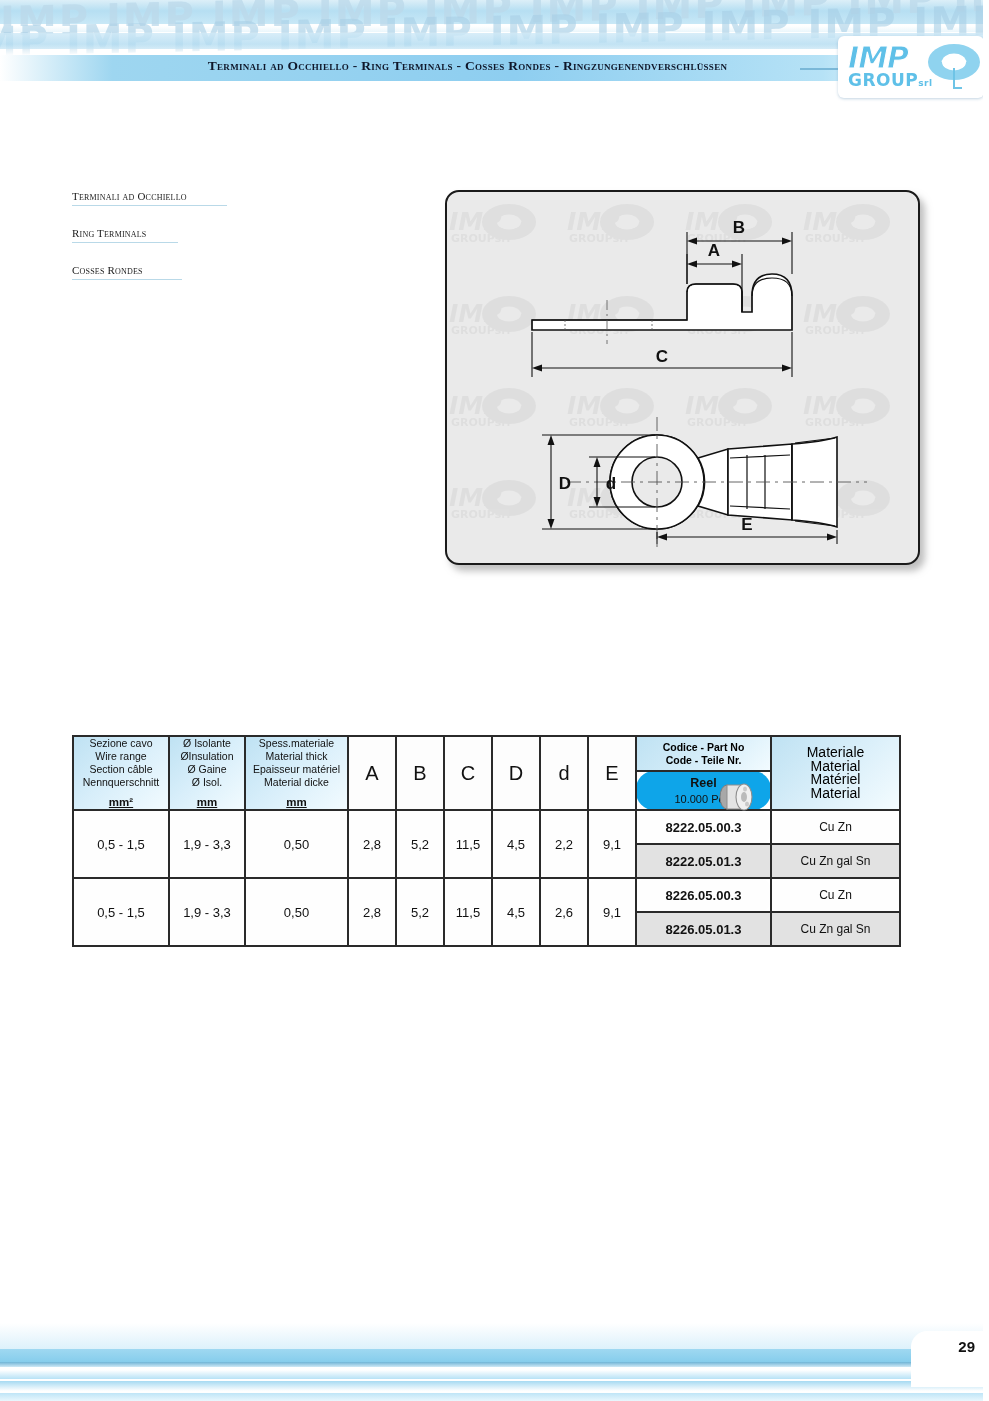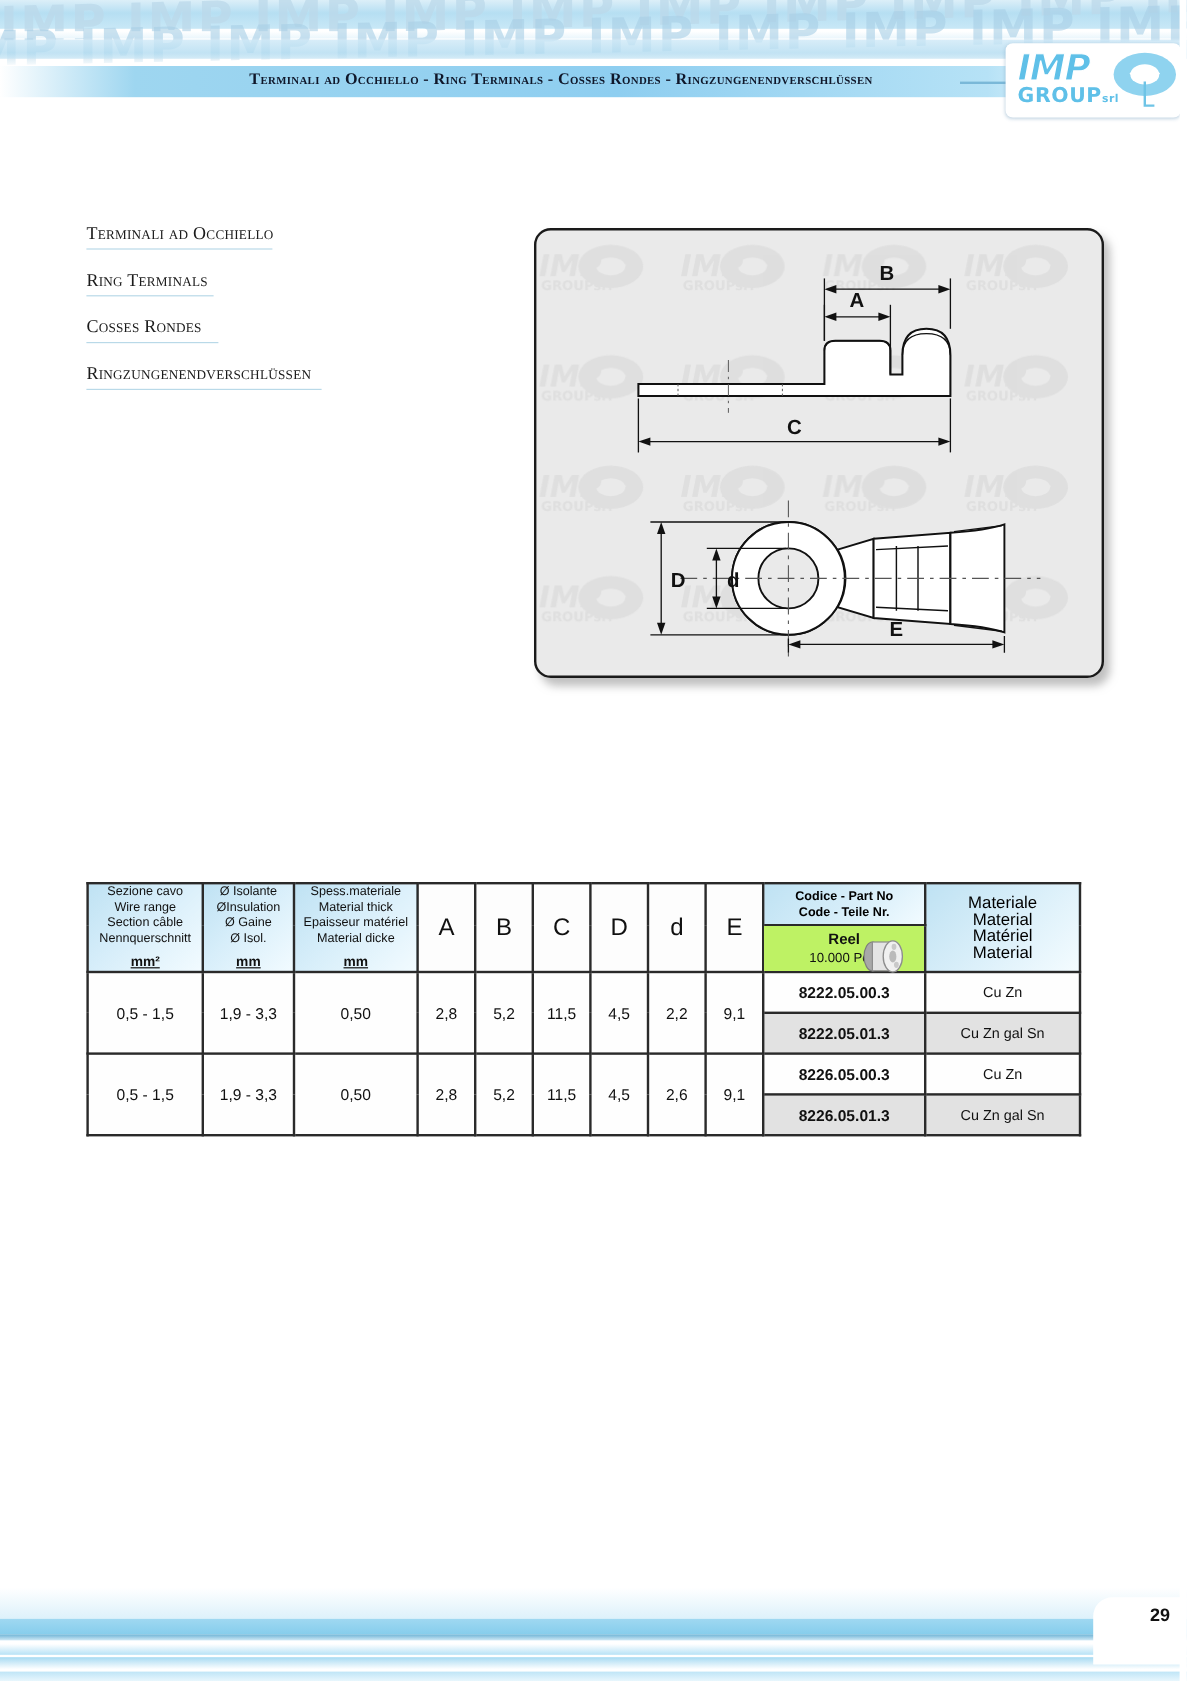--- a/index.html
+++ b/index.html
@@ -126,21 +126,21 @@
     vertical-align: baseline;
   }
   .logo-ring { position: absolute; left: 88px; top: 6px; }
 
   
   .titles { position: absolute; left: 72px; top: 186px; width: 320px; }
   .title-row { margin-bottom: 17px; }
   .title-txt {
     font-family: "Liberation Serif", serif;
     font-variant: small-caps;
-    font-size: 15px;
+    font-size: 11px;
     color: #1b1b1b;
     letter-spacing: .2px;
     display: inline-block;
     padding-bottom: 3px;
   }
   .title-rule { height: 1px; background: #b9d9e8; }
 
   
   .draw-panel {
     position: absolute;
@@ -186,24 +186,25 @@
     width: 48px;
   }
   .hdr-code {
     background: linear-gradient(135deg, #bfe2f3 0%, #d9effa 60%, #f2fbff 100%);
     font-size: 10.5px;
     font-weight: bold;
     line-height: 13px;
     padding: 5px 4px;
   }
   .hdr-reel {
-    background: #bef264;
+    background: #0ea5e9;
     padding: 5px 8px;
     text-align: left;
     position: relative;
+    border-radius: 18px;
   }
   .reel-label { font-size: 12.5px; font-weight: bold; color: #111; }
   .reel-sub { font-size: 11px; color: #111; margin-top: 3px; }
   .hdr-mat {
     background: linear-gradient(135deg, #bfe2f3 0%, #dcf0fa 55%, #f4fcff 100%);
     font-size: 14px;
     line-height: 13.5px;
     padding: 6px 4px;
   }
   .cell-data { background: #fefefe; font-size: 13px; color: #111; height: 34px; }
@@ -281,24 +282,20 @@
     <span class="title-txt">Terminali ad Occhiello</span>
     <div class="title-rule" style="width:155px"></div>
   </div>
   <div class="title-row">
     <span class="title-txt">Ring Terminals</span>
     <div class="title-rule" style="width:106px"></div>
   </div>
   <div class="title-row">
     <span class="title-txt">Cosses Rondes</span>
     <div class="title-rule" style="width:110px"></div>
-  </div>
-  <div class="title-row">
-    <span class="title-txt">Ringzungenendverschlüssen</span>
-    <div class="title-rule" style="width:196px"></div>
   </div>
 </div>
 
 <div class="draw-panel">
 
   <svg class="wm-layer" width="475" height="375">
     <defs>
       <pattern id="wmp" x="0" y="0" width="118" height="92" patternUnits="userSpaceOnUse">
         <g fill="#d6d6d6">
           <ellipse cx="62" cy="30" rx="27" ry="18"></ellipse>

